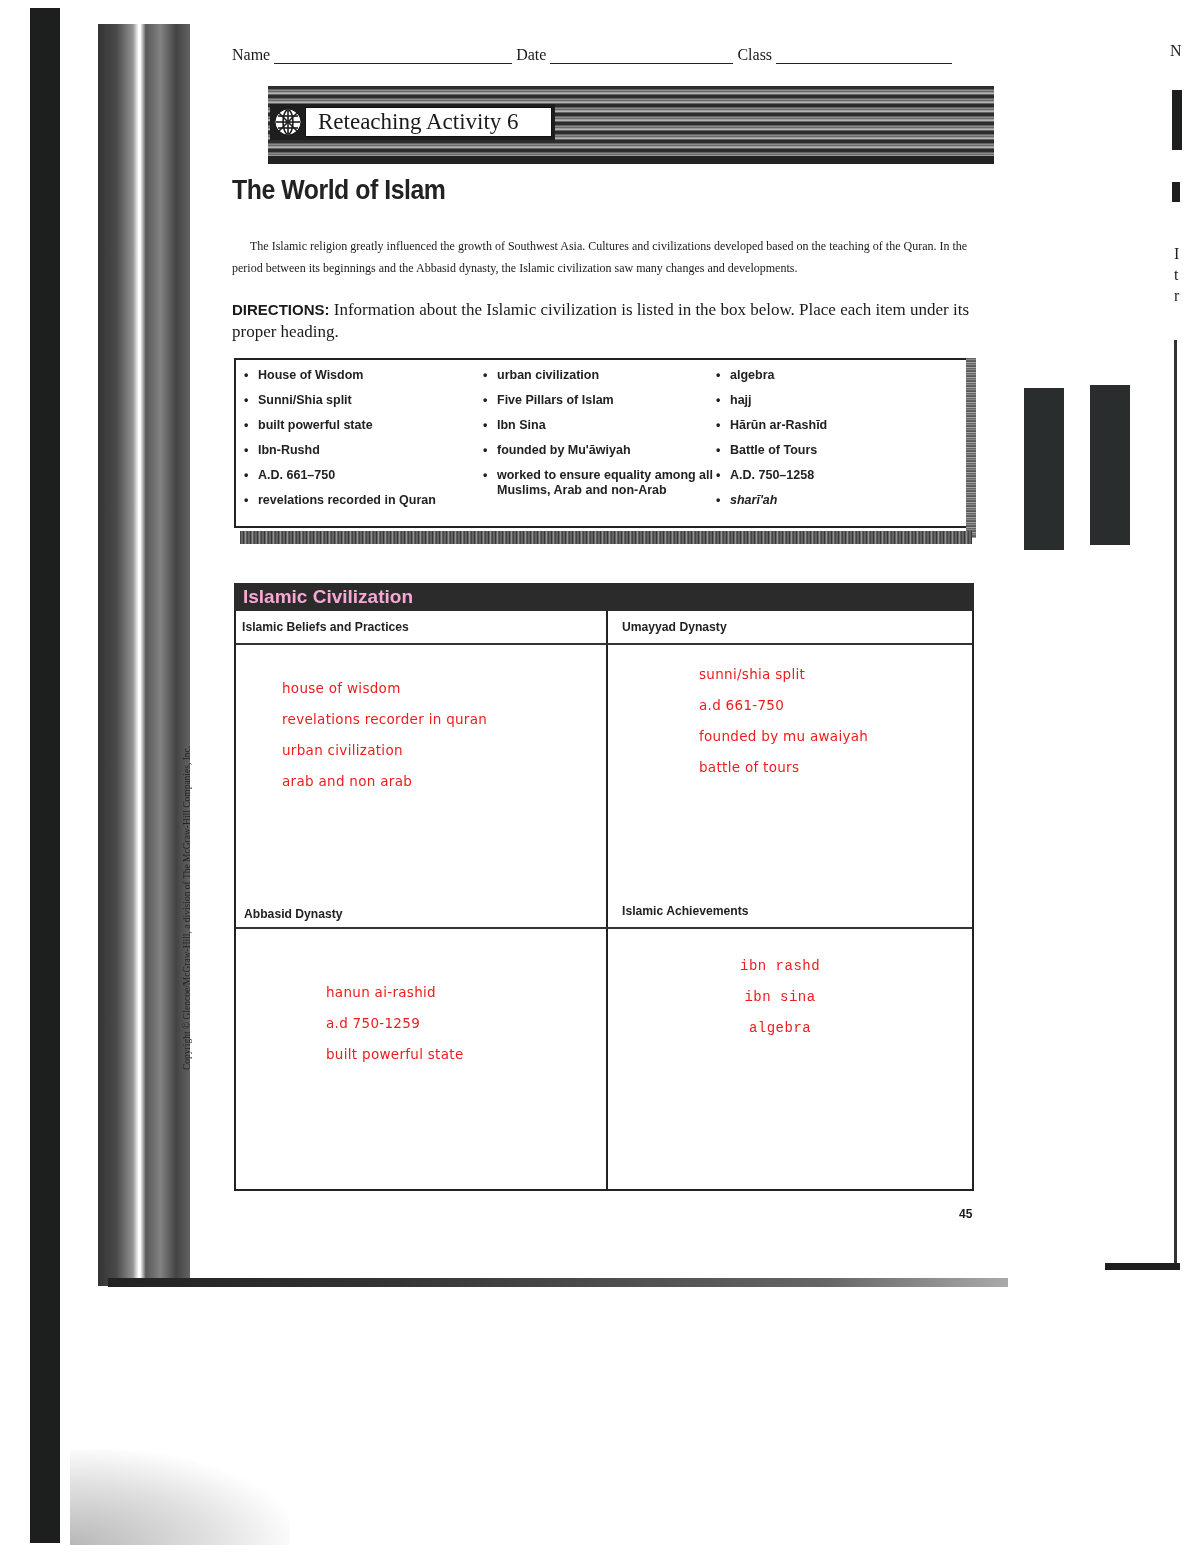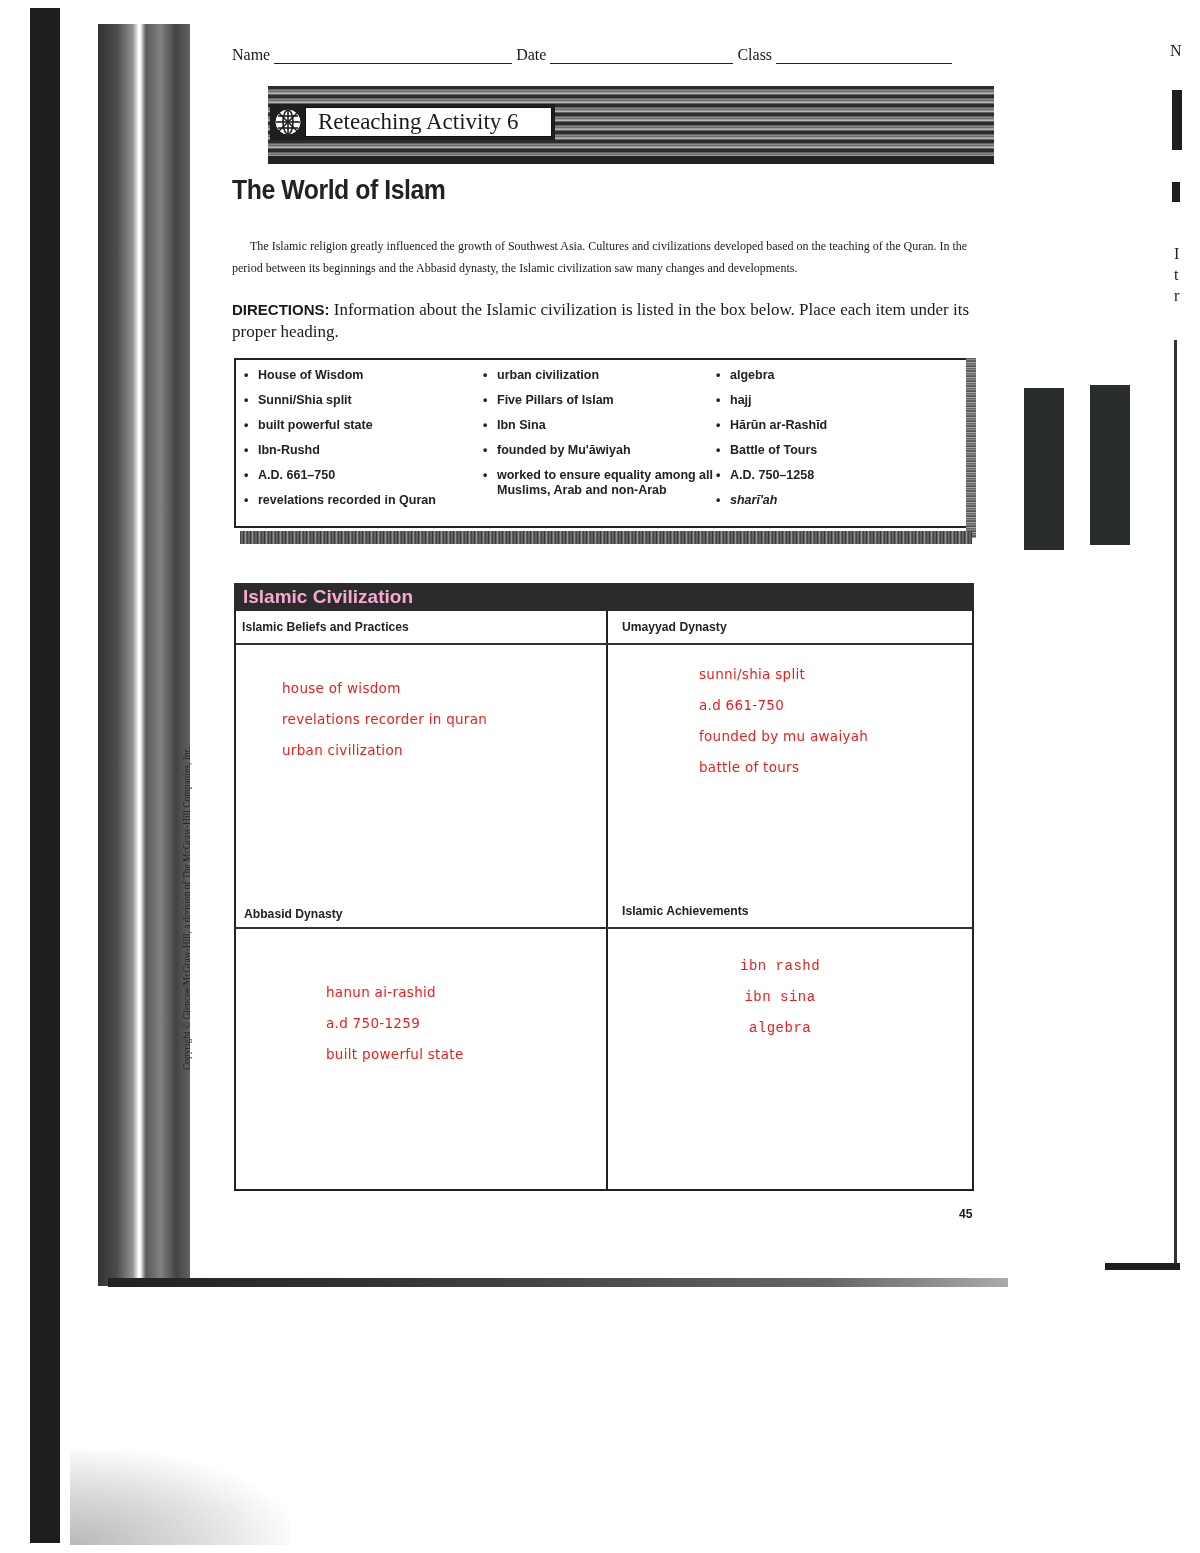--- a/index.html
+++ b/index.html
@@ -176,20 +176,21 @@
 
       <div class="cell-head" style="left:6px; top:8px;">Islamic Beliefs and Practices</div>
       <div class="cell-head" style="left:386px; top:8px;">Umayyad Dynasty</div>
       <div class="cell-head" style="left:8px; top:295px;">Abbasid Dynasty</div>
       <div class="cell-head" style="left:386px; top:292px;">Islamic Achievements</div>
 
       <div class="answers" style="left:46px; top:68px;">
         <div>house of wisdom</div>
         <div>revelations recorder in quran</div>
         <div>urban civilization</div>
+        <div>arab and non arab</div>
       </div>
 
       <div class="answers" style="left:463px; top:54px;">
         <div>sunni/shia split</div>
         <div>a.d 661-750</div>
         <div>founded by mu awaiyah</div>
         <div>battle of tours</div>
       </div>
 
       <div class="answers" style="left:90px; top:372px;">

